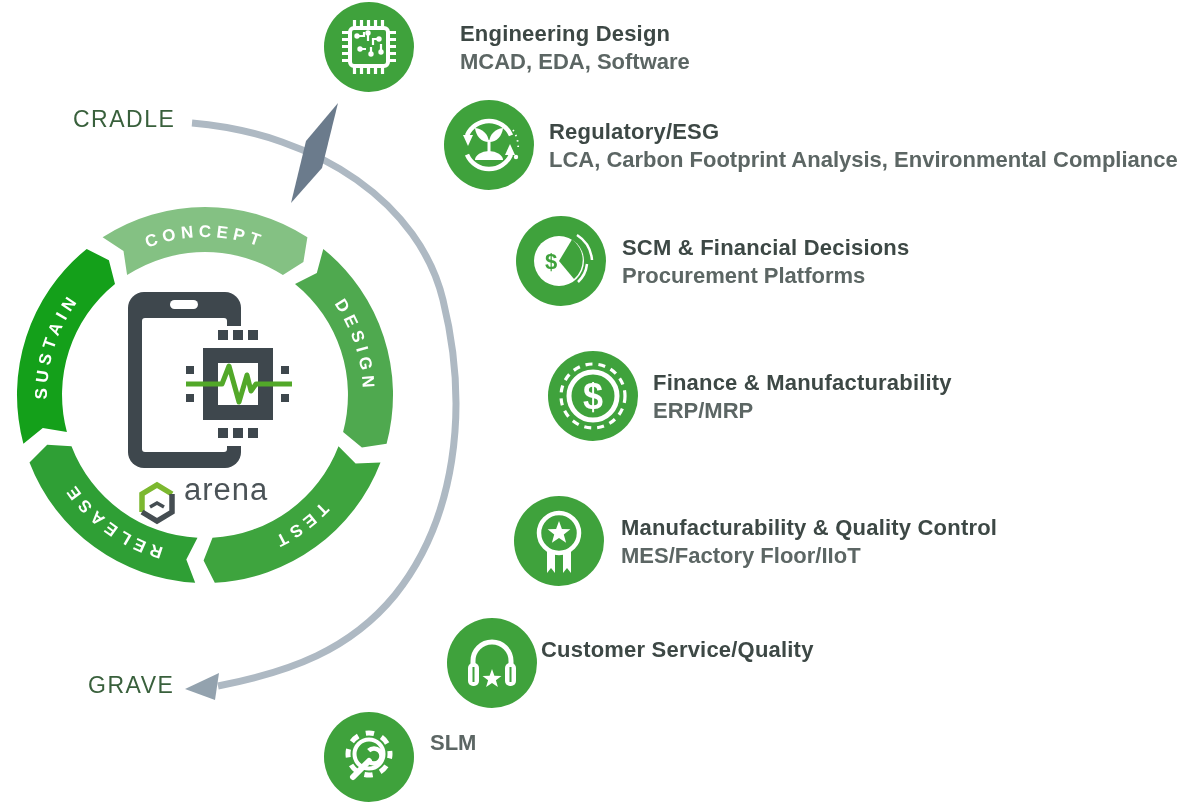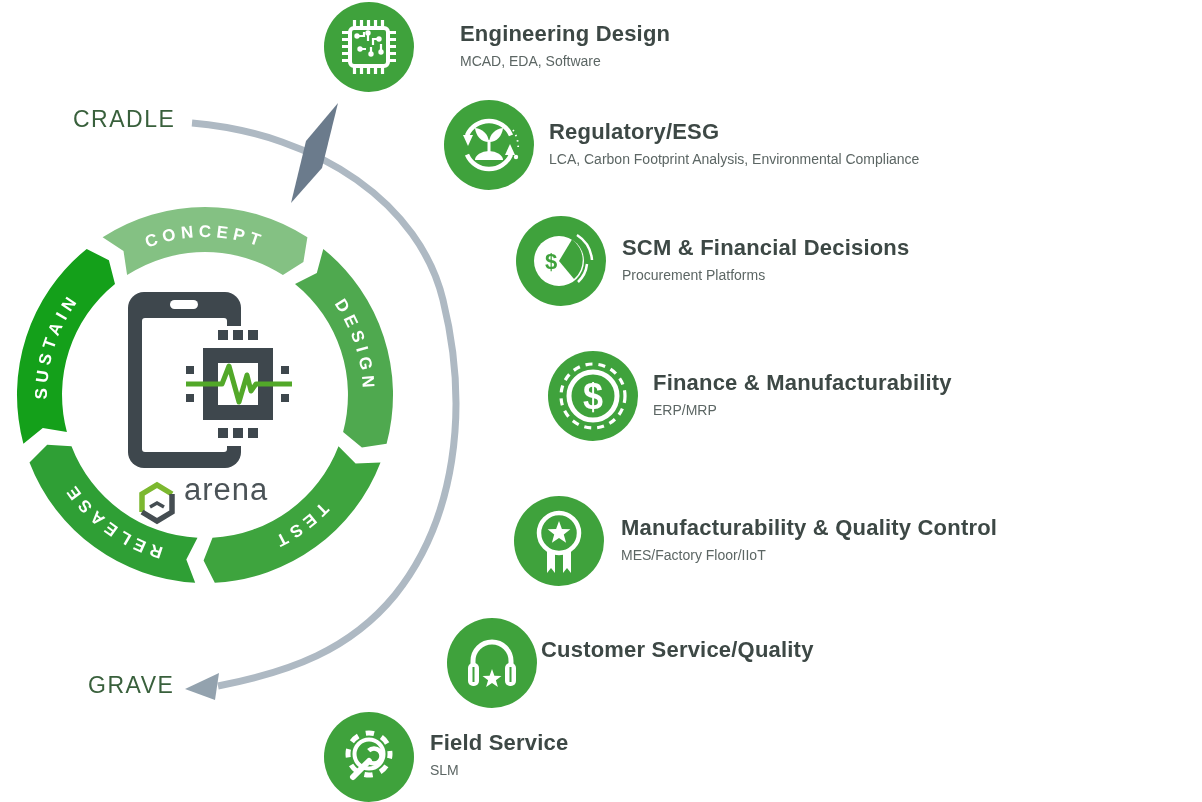--- a/index.html
+++ b/index.html
@@ -20,21 +20,21 @@
     letter-spacing:1px; font-weight:500;
   }
   .item { position:absolute; }
   .icon-circle {
     position:absolute; width:90px; height:90px; border-radius:50%;
     background:#3fa23c;
   }
   .icon-circle svg { position:absolute; left:0; top:0; }
   .item-text { position:absolute; white-space:nowrap; }
   .item-title { font-size:22px; font-weight:bold; color:#3d4845; line-height:28px; letter-spacing:.2px; }
-  .item-sub   { font-size:14px; font-weight:400; color:#5c6664; line-height:27px; }
+  .item-sub   { font-size:22px; font-weight:700; color:#5c6664; line-height:27px; }
   .ring-label { font-family:"Liberation Sans",sans-serif; font-size:17px; font-weight:bold; fill:#ffffff; letter-spacing:5px; }
 </style>
 </head>
 <body>
 
 <svg class="stage" width="1202" height="802" viewBox="0 0 1202 802">
 
   <defs>
     <path id="p-concept" d="M 93.3 283.3 A 158 158 0 0 1 316.7 283.3"></path>
     <path id="p-design" d="M 276.7 254.2 A 158 158 0 0 1 345.8 466.7"></path>
@@ -197,16 +197,15 @@
 <div class="item">
   <div class="icon-circle" style="left:324px; top:712px;">
     <svg width="90" height="90" viewBox="0 0 90 90">
       <circle cx="45" cy="42" r="21" fill="none" stroke="#fff" stroke-width="5" stroke-dasharray="8.5 8" stroke-dashoffset="4"></circle>
       <circle cx="45" cy="42" r="14.5" fill="none" stroke="#fff" stroke-width="4"></circle>
       <path d="M29 65 L45 49" stroke="#fff" stroke-width="6" stroke-linecap="round"></path>
       <circle cx="50" cy="44" r="7.5" fill="none" stroke="#fff" stroke-width="4.5" stroke-dasharray="36 11" transform="rotate(-135 50 44)"></circle>
     </svg>
   </div>
   <div class="item-text" style="left:430px; top:729px;">
-    <div class="item-title">Field Service</div>
     <div class="item-sub">SLM</div>
   </div>
 </div>
 
 </body></html>

